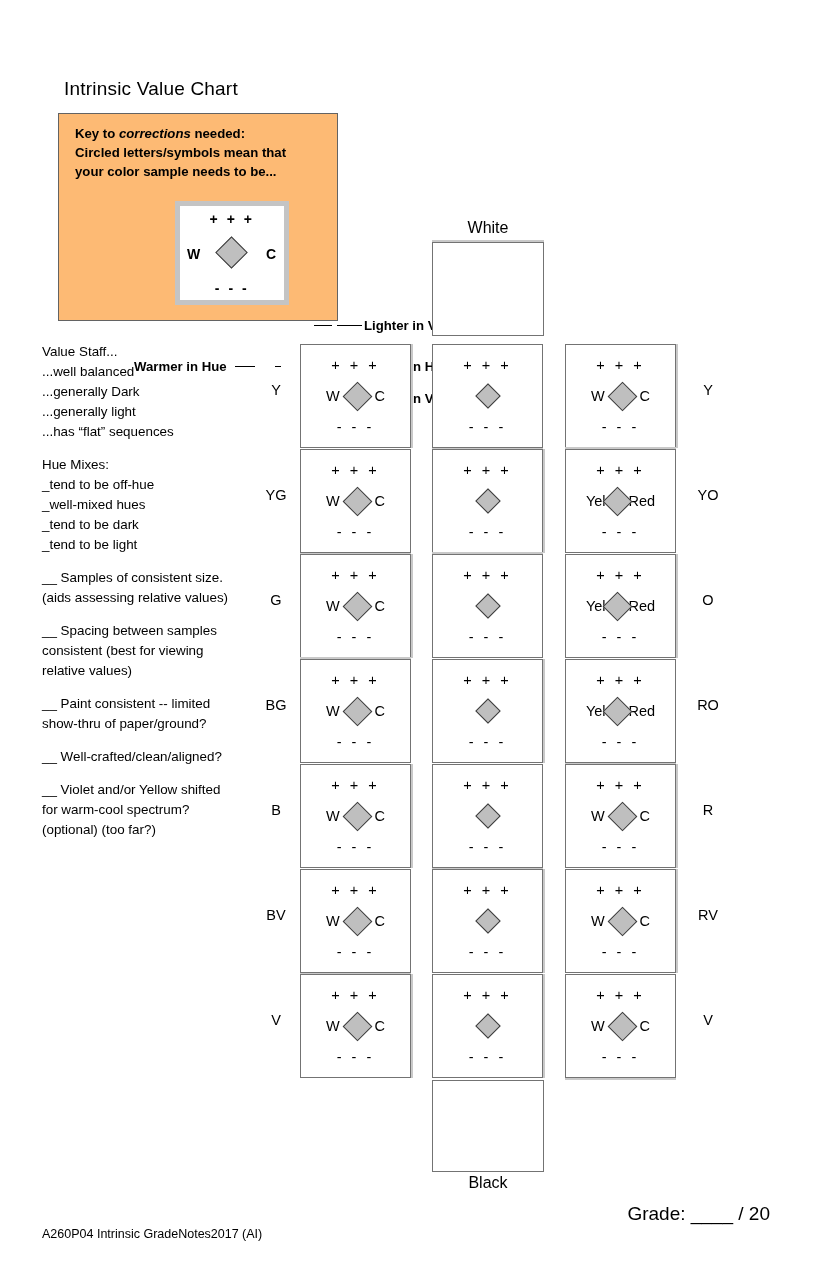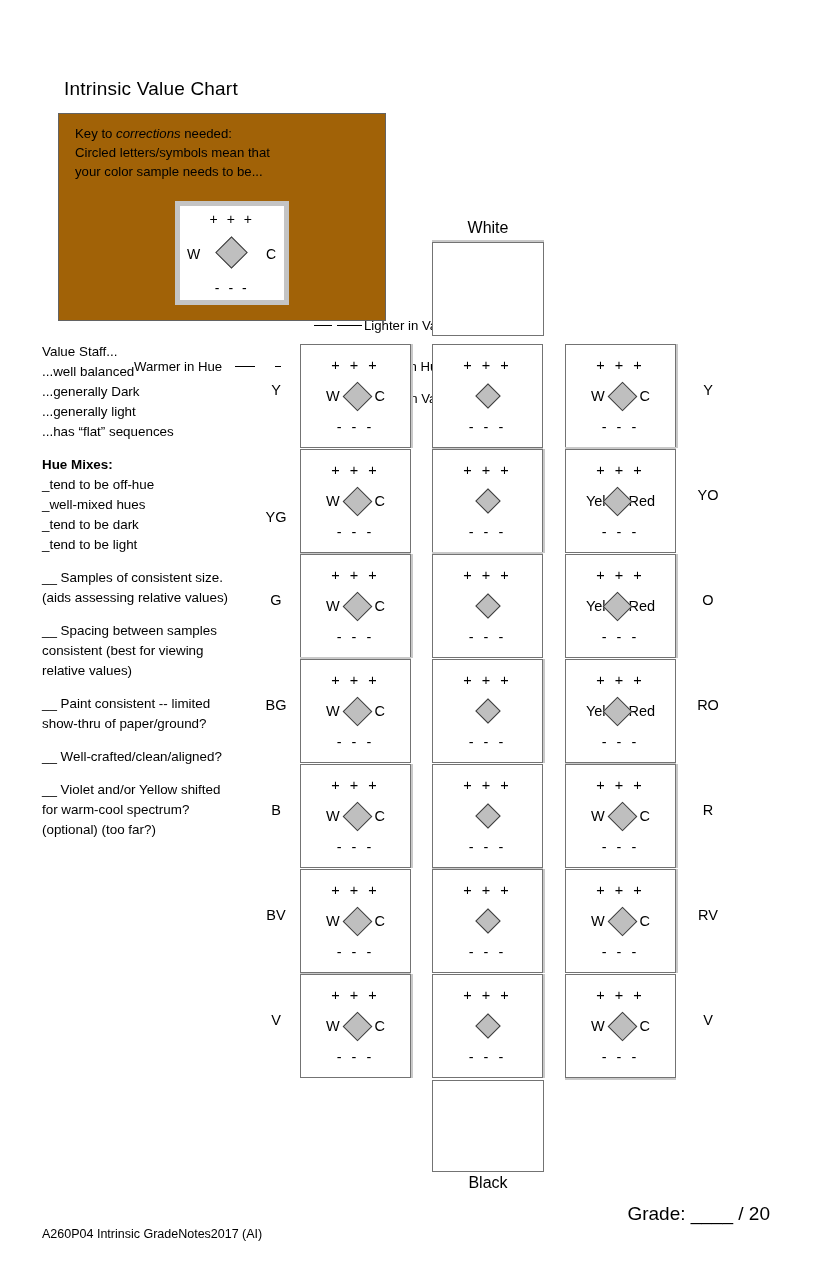--- a/index.html
+++ b/index.html
@@ -25,25 +25,26 @@
     font-weight: 400;
     letter-spacing: 0.2px;
     white-space: nowrap;
   }
 
   
   #key-box {
     position: absolute;
     left: 58px;
     top: 113px;
-    width: 328px;
+    width: 280px;
     height: 208px;
     border: 1.5px solid #636363;
     box-sizing: border-box;
-    background: #a16207;
+    background: #fdba74;
+    font-weight: bold;
   }
   #key-intro {
     position: absolute;
     left: 16px;
     top: 10px;
     font-size: 13.2px;
     line-height: 19px;
     white-space: nowrap;
   }
   #key-intro i { font-style: italic; }
@@ -127,21 +128,21 @@
   #checklist {
     position: absolute;
     left: 42px;
     top: 342px;
     width: 222px;
     font-size: 13.4px;
     line-height: 20px;
   }
   #checklist .block { margin-bottom: 13px; }
   #checklist .line { white-space: normal; }
-  #checklist .bold { font-weight: bold; }
+  #checklist .bold { font-weight: normal; }
 
   
   .hue-label {
     position: absolute;
     width: 40px;
     text-align: center;
     font-size: 14.5px;
     font-weight: 400;
   }
   .hue-left  { left: 256px; }
@@ -357,21 +358,21 @@
     </div>
     <div class="cell shadow-rb" style="left: 565px; top: 344px;">
       <div class="plus">+ + +</div>
       <div class="mid-row">
         <span class="side-lab">W</span>
         <span class="diamond"></span>
         <span class="side-lab">C</span>
       </div>
       <div class="minus">- - -</div>
     </div>
-    <div class="hue-label hue-left" style="top: 487px; margin-top: 22px;">YG</div>
+    <div class="hue-label hue-left" style="top: 487px;">YG</div>
     <div class="hue-label hue-right" style="top: 487px;">YO</div>
     <div class="cell shadow-b" style="left: 300px; top: 449px;">
       <div class="plus">+ + +</div>
       <div class="mid-row">
         <span class="side-lab">W</span>
         <span class="diamond"></span>
         <span class="side-lab">C</span>
       </div>
       <div class="minus">- - -</div>
     </div>

